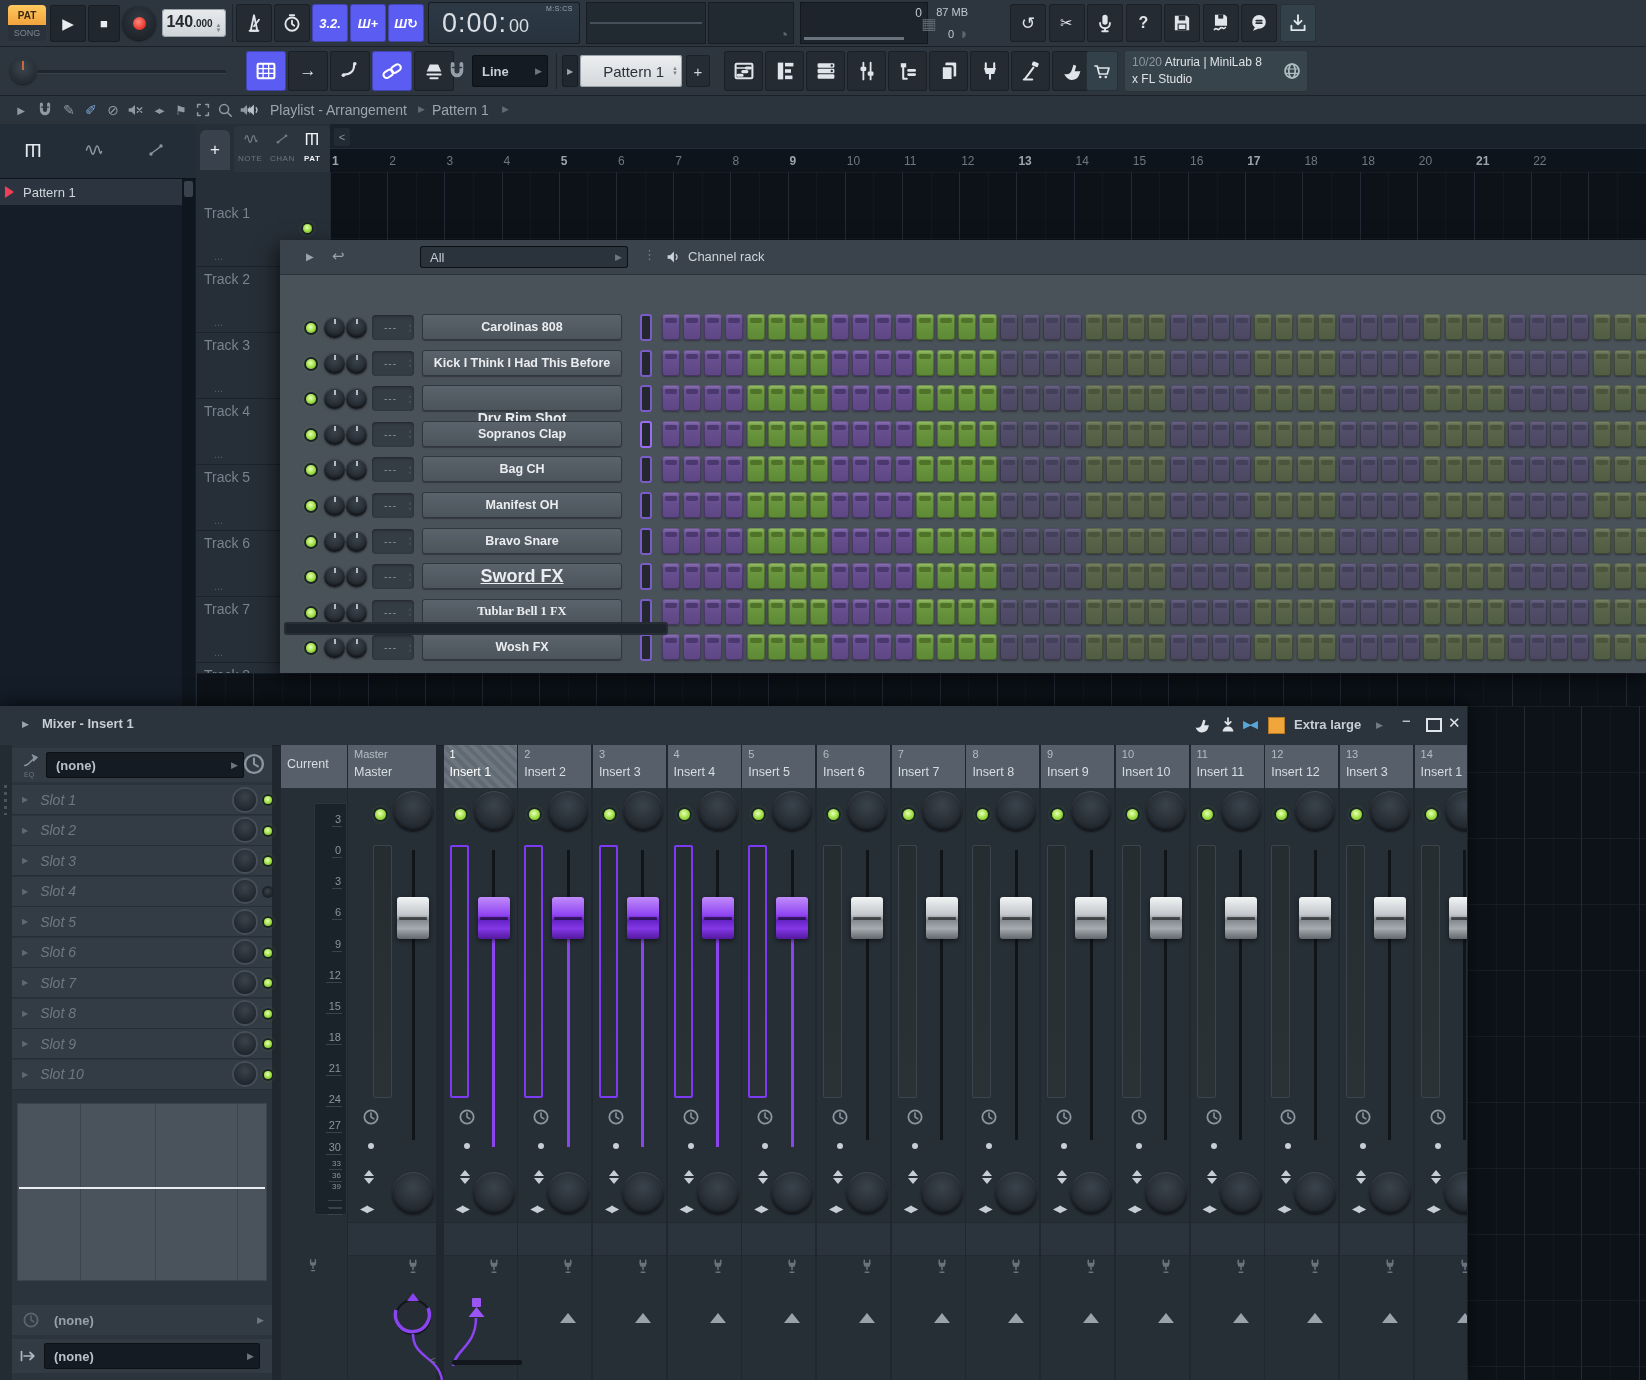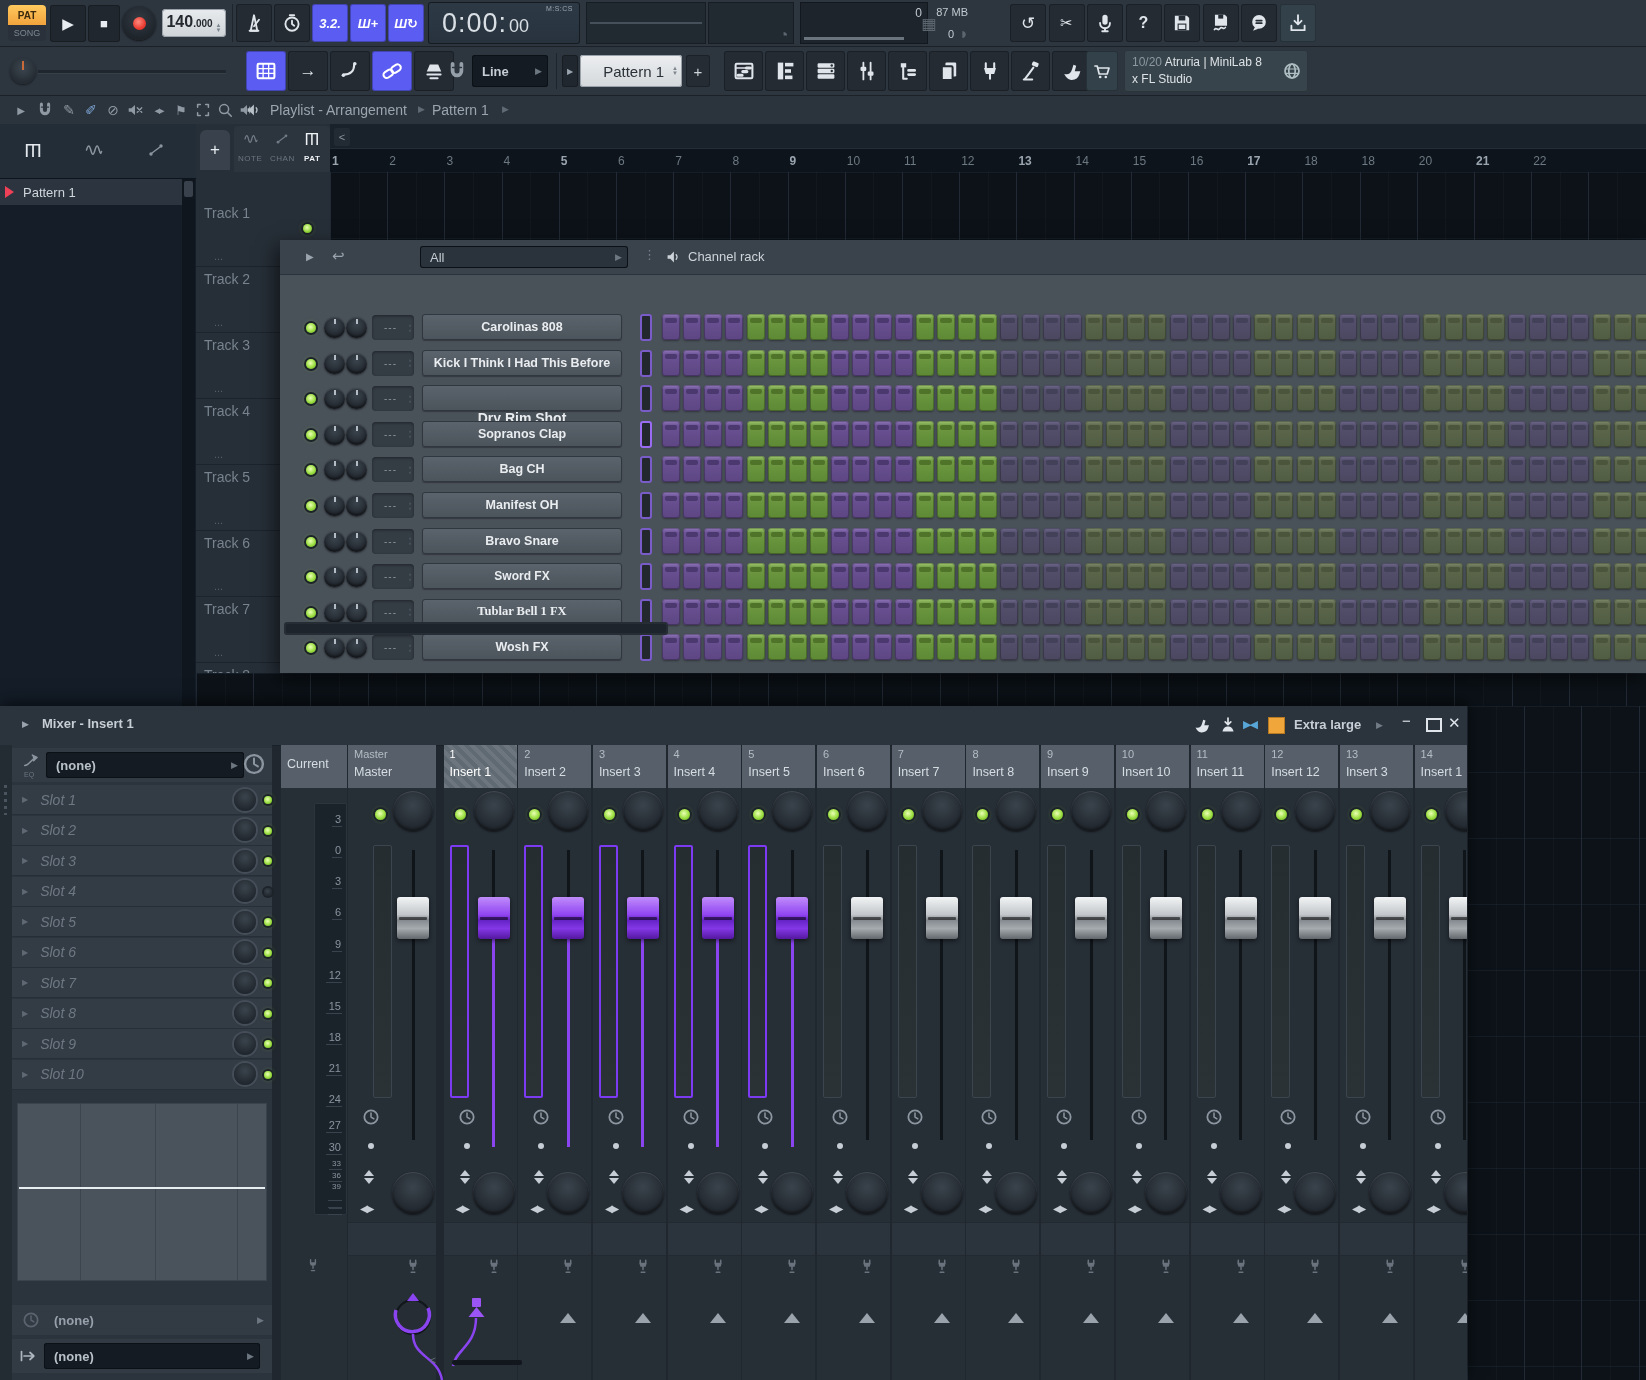--- a/index.html
+++ b/index.html
@@ -1664,21 +1664,21 @@
         </div>
         <div style="position:absolute;left:0;top:289.20000000000005px;width:100%;height:28px;">
           <span class="led" style="left:26px;top:9px;width:10px;height:10px;"></span>
           <span class="knob tick" style="left:44px;top:3px;width:21px;height:21px;"></span>
           <span class="knob tick" style="left:66px;top:3px;width:21px;height:21px;"></span>
           <div style="position:absolute;left:92px;top:1px;width:42px;height:25px;background:#343c44;border-radius:4px;box-shadow:inset 0 1px 3px rgba(0,0,0,.4);display:flex;align-items:center;">
             <span style="flex:1;text-align:center;font-size:10px;color:#87929c;letter-spacing:1px;">---</span>
             <span style="display:flex;flex-direction:column;font-size:6px;color:#6b7580;padding-right:3px;line-height:5px;">›<br>‹</span>
           </div>
           <div style="position:absolute;left:142px;top:0;width:200px;height:26px;background:linear-gradient(#5b636c,#4b535b);border-radius:3px;box-shadow:inset 0 0 0 1px #30373e,0 1px 1px rgba(0,0,0,.3);display:flex;align-items:center;justify-content:center;">
-            <span style="font-size:12px;font-weight:bold;color:#eaedf0;white-space:nowrap;">Sword FX</span>
+            <span style="font-size:18px;font-weight:bold;color:#eaedf0;white-space:nowrap;text-decoration:underline;">Sword FX</span>
           </div>
           <div style="position:absolute;left:360px;top:0;width:12px;height:27px;background:#22282e;border-radius:3px;border:2px solid #7a5cc8;box-sizing:border-box;"></div>
           <div class="step pu" style="left:382px;top:0;">
             <i></i>
           </div>
           <div class="step pu" style="left:403.15px;top:0;">
             <i></i>
           </div>
           <div class="step pu" style="left:424.3px;top:0;">
             <i></i>

